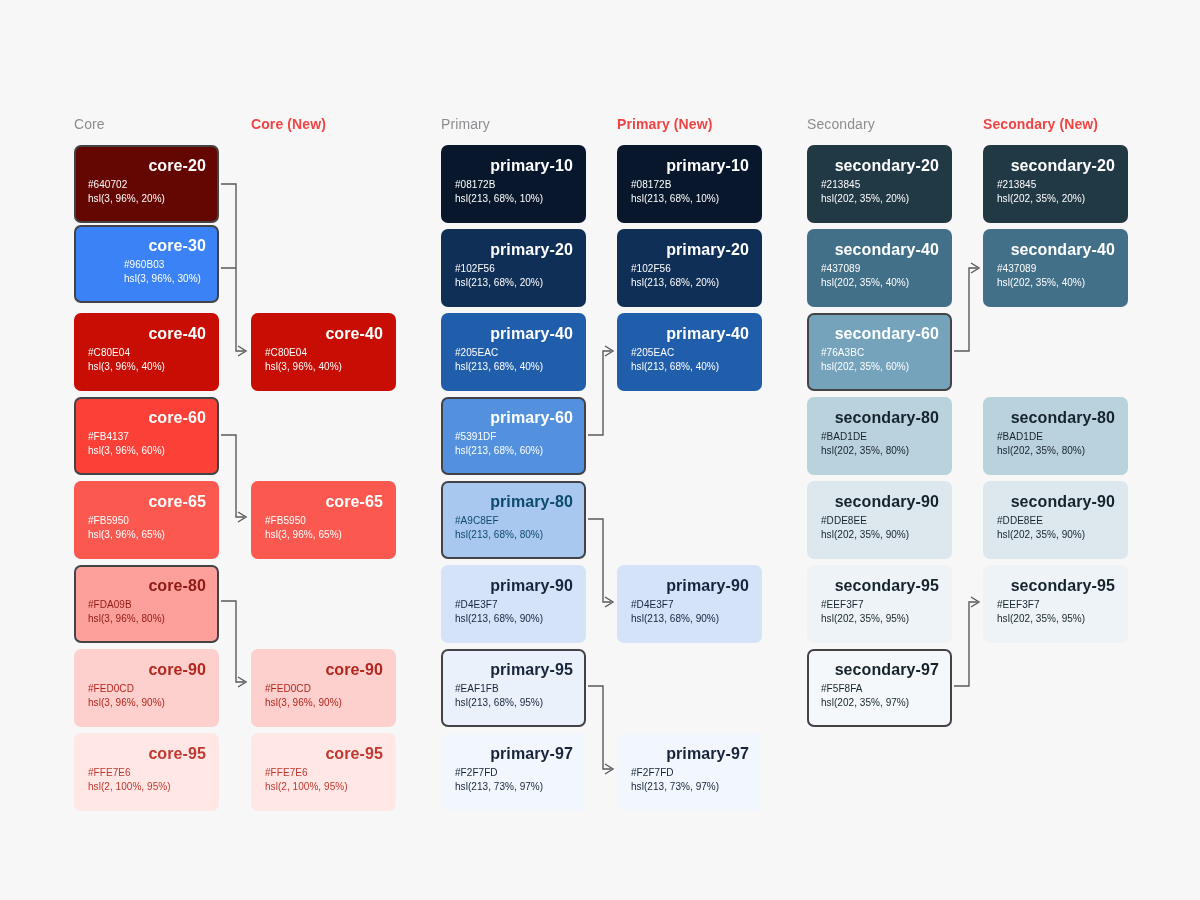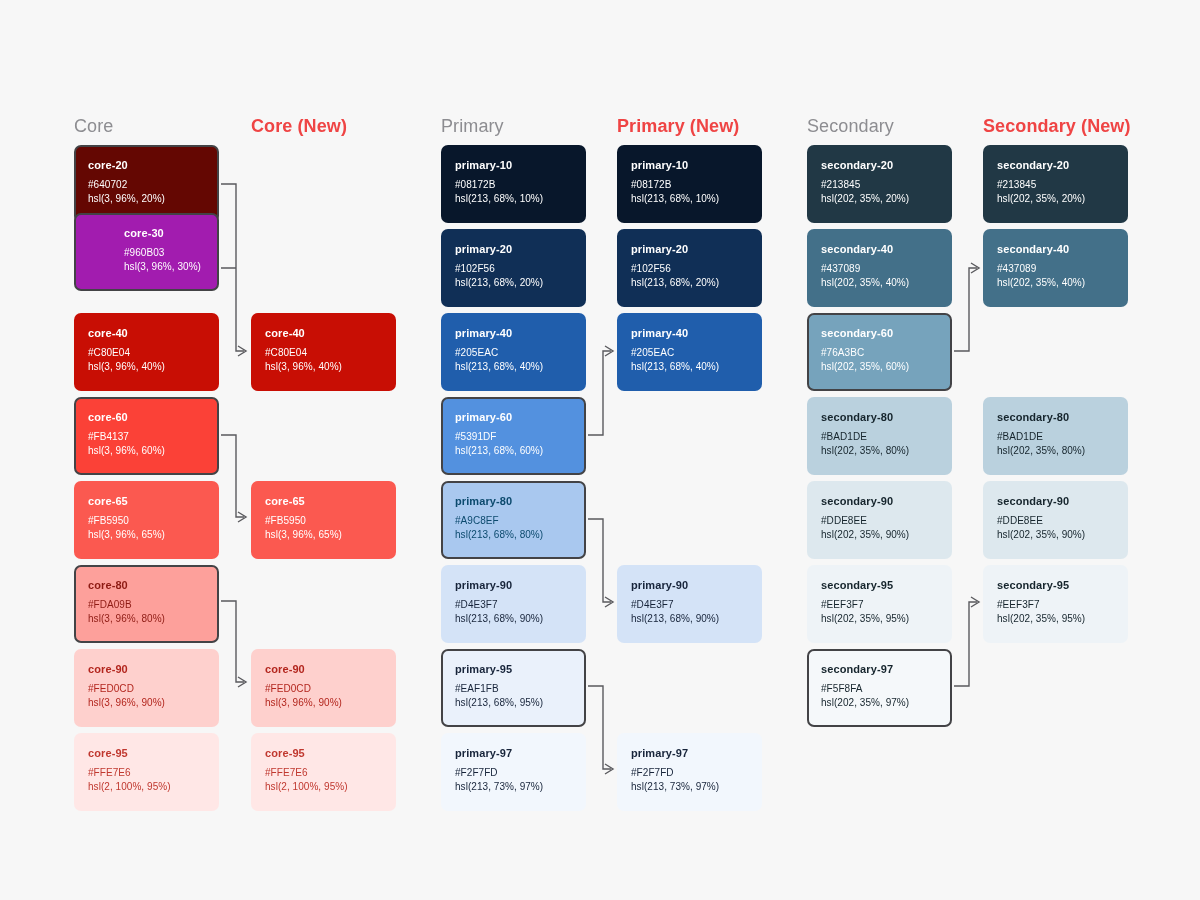--- a/index.html
+++ b/index.html
@@ -7,43 +7,44 @@
   html, body {
     width: 1200px; height: 900px;
     background: #f7f7f7;
     font-family: "Liberation Sans", sans-serif;
     overflow: hidden;
   }
   #board { position: relative; width: 1200px; height: 900px; }
 
   .col-header {
     position: absolute;
-    font-size: 18px;
+    font-size: 14px;
     letter-spacing: 0.1px;
     white-space: nowrap;
   }
   .col-header.old  { color: #8d8d91; font-weight: 400; }
   .col-header.new  { color: #ef4444; font-weight: 700; }
 
   .swatch {
     position: absolute;
     width: 145px; height: 78px;
     border-radius: 7px;
     padding: 12px 11px 0 12px;
     border: 2px solid transparent;
     overflow: hidden;
   }
   .swatch.sel { border-color: #434346; }
 
   .swatch .nm {
-    font-size: 11px; font-weight: 700;
+    font-size: 16px; font-weight: 700;
     letter-spacing: 0.1px;
     line-height: 13px;
     margin-bottom: 6px;
     white-space: nowrap;
+    text-align: right;
   }
   .swatch .vl {
     font-size: 10px; font-weight: 400;
     line-height: 14px;
     letter-spacing: 0.05px;
     white-space: nowrap;
   }
 
   svg.links {
     position: absolute; left: 0; top: 0;
@@ -80,21 +81,21 @@
     <div class="col-header new" style="left: 251px; top: 116px;">Core (New)</div>
     <div class="col-header old" style="left: 441px; top: 116px;">Primary</div>
     <div class="col-header new" style="left: 617px; top: 116px;">Primary (New)</div>
     <div class="col-header old" style="left: 807px; top: 116px;">Secondary</div>
     <div class="col-header new" style="left: 983px; top: 116px; text-align: center;">Secondary (New)</div>
     <div class="swatch sel" style="left: 74px; top: 145px; background: rgb(100, 7, 2); color: rgb(255, 255, 255);">
       <div class="nm">core-20</div>
       <div class="vl">#640702</div>
       <div class="vl">hsl(3, 96%, 20%)</div>
     </div>
-    <div class="swatch sel" style="left: 74px; top: 213px; background: #a21caf; color: rgb(255, 255, 255); padding-left: 48px;">
+    <div class="swatch sel" style="left: 74px; top: 225px; background: #3b82f6; color: rgb(255, 255, 255); padding-left: 48px;">
       <div class="nm">core-30</div>
       <div class="vl">#960B03</div>
       <div class="vl">hsl(3, 96%, 30%)</div>
     </div>
     <div class="swatch" style="left: 74px; top: 313px; background: rgb(200, 14, 4); color: rgb(255, 255, 255);">
       <div class="nm">core-40</div>
       <div class="vl">#C80E04</div>
       <div class="vl">hsl(3, 96%, 40%)</div>
     </div>
     <div class="swatch sel" style="left: 74px; top: 397px; background: rgb(251, 65, 55); color: rgb(255, 255, 255);">

